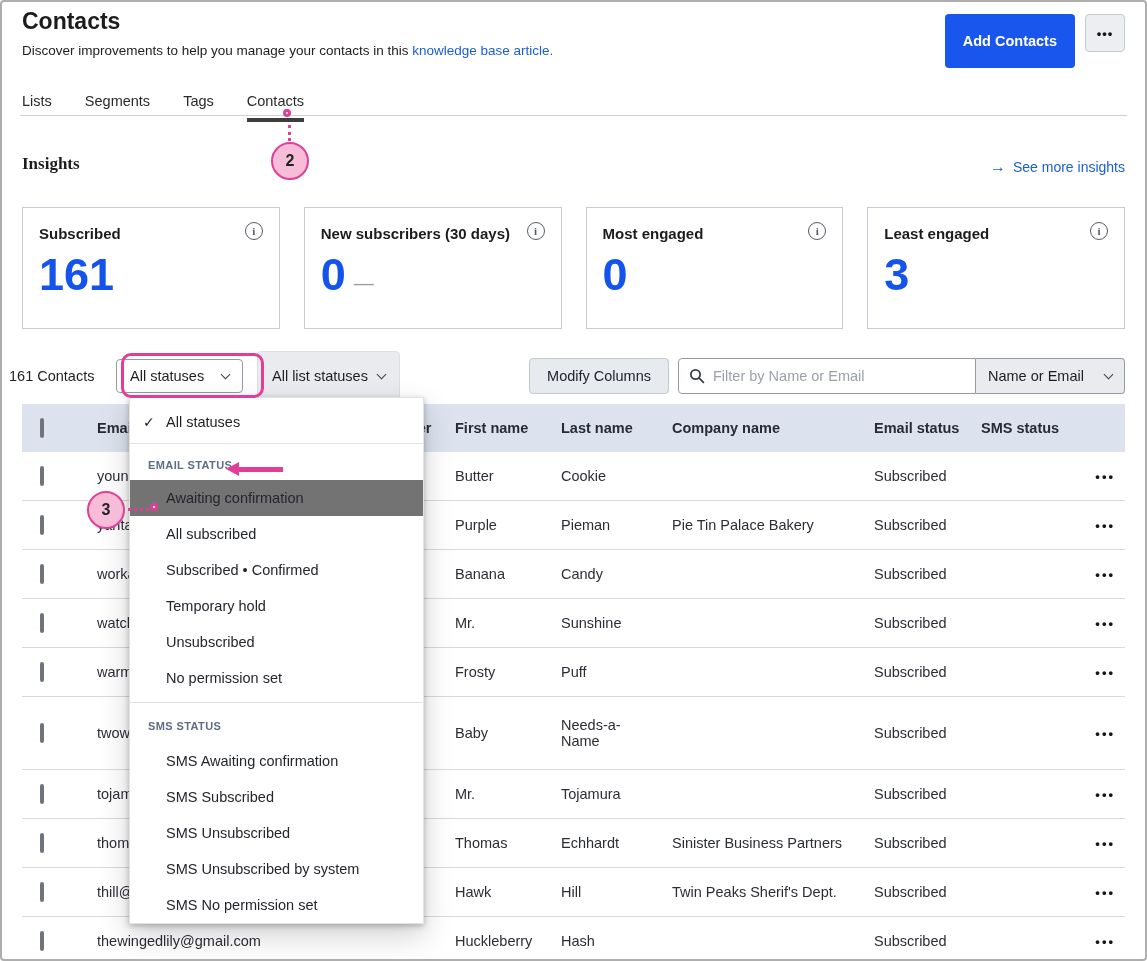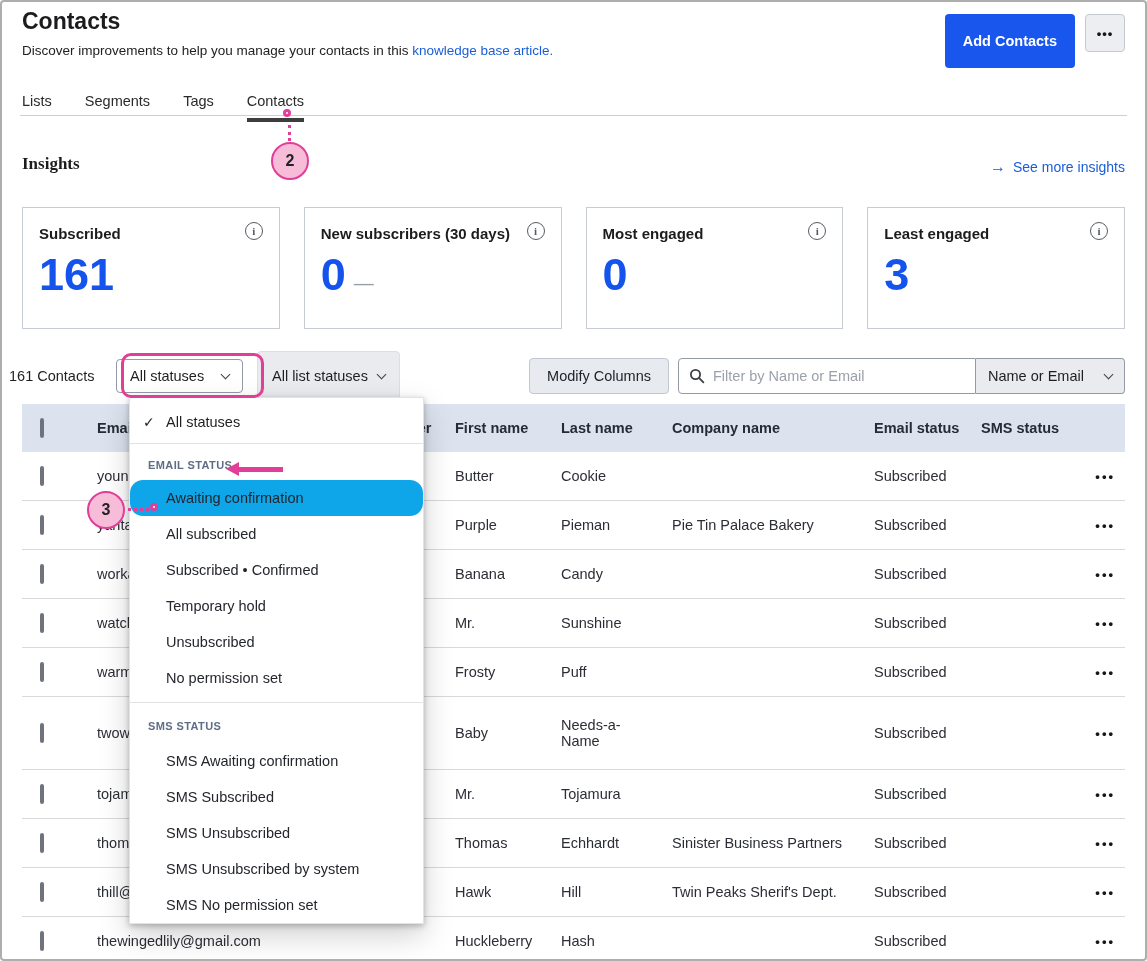--- a/index.html
+++ b/index.html
@@ -90,21 +90,21 @@
   .dd-selected { height:42px; display:flex; align-items:center; gap:9px; padding-left:13px;
                  font-size:14.5px; color:#1f1f1f; cursor:pointer; }
   .dd-check { width:14px; font-size:14px; }
   .dd-divider { height:1px; background:#e2e2e2; }
   .dd-divider.lower { margin-top:6px; }
   .dd-section { padding:15px 0 9px 18px; font-size:11px; font-weight:bold; color:#5e6e86;
                 letter-spacing:.4px; }
   .dd-section.sms { padding-top:17px; padding-bottom:11px; }
   .dd-item { height:36px; display:flex; align-items:center; padding-left:36px; font-size:14.5px;
              color:#23262c; cursor:pointer; }
-  .dd-item.highlighted { background:#0ea5e9;border-radius:13px; }
+  .dd-item.highlighted { background:#737373; }
 
   
   .ann { z-index:60; pointer-events:none; }
   .ann-ring { left:119px; top:351px; width:143px; height:45px; border:3px solid #e03e97;
               border-radius:10px; }
   .step-badge { width:38px; height:38px; border-radius:50%; background:#f6bcd8; border:2px solid #e03e97;
                 display:flex; align-items:center; justify-content:center; font-size:16px; font-weight:bold;
                 color:#222; }
   .badge-2 { left:269px; top:140px; }
   .badge-3 { left:85px; top:489px; }

